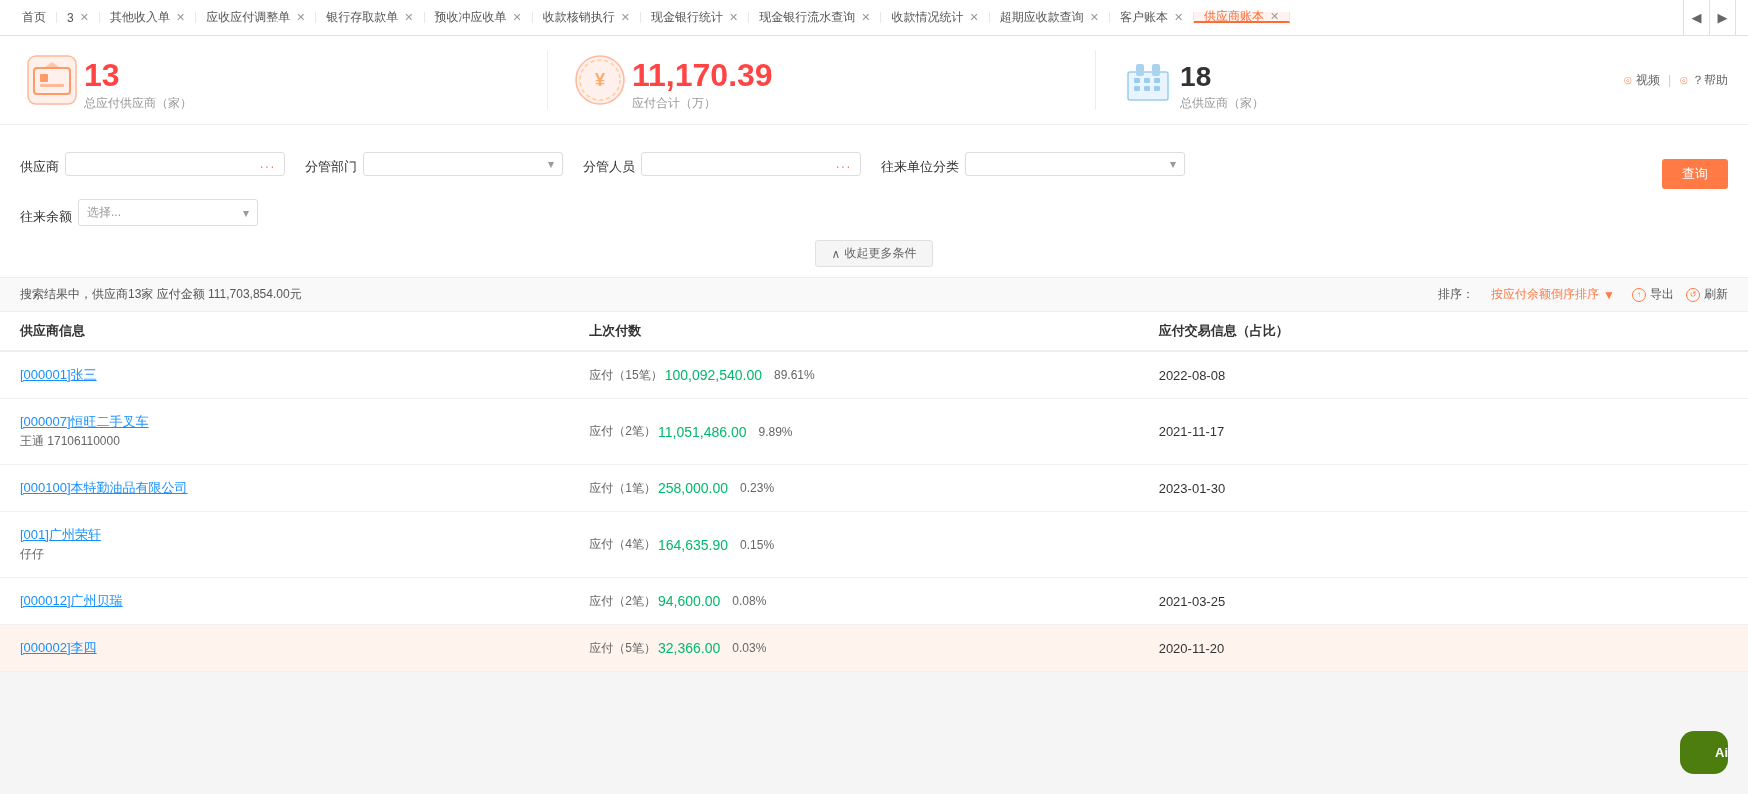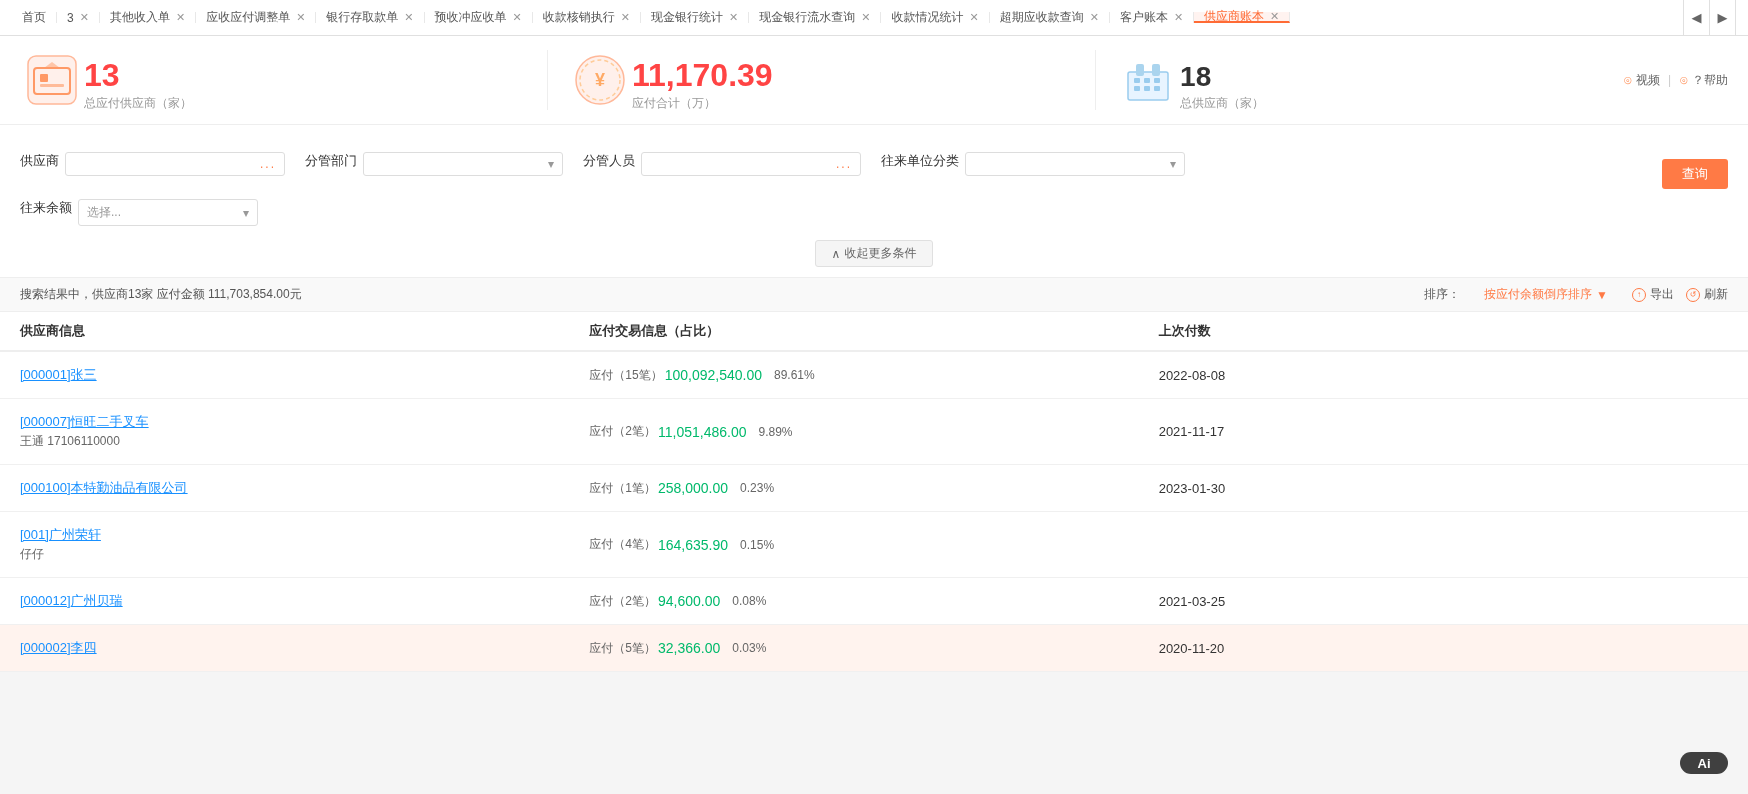--- a/index.html
+++ b/index.html
@@ -22,33 +22,33 @@
     .stat-number { font-size: 32px; font-weight: bold; color: #ff4444; line-height: 1; }
     .stat-label { font-size: 12px; color: #999; margin-top: 4px; }
     .stat-divider { width: 1px; height: 60px; background: #eee; margin: 0 20px; }
     .header-actions { display: flex; align-items: center; gap: 8px; font-size: 12px; color: #666; margin-left: auto; }
     .header-actions span { cursor: pointer; }
     .header-actions .sep { color: #ccc; }
 
     
     .filter-area { background: #fff; padding: 14px 20px 10px; border-bottom: 1px solid #eee; }
     .filter-row { display: flex; align-items: center; gap: 20px; margin-bottom: 10px; }
-    .filter-item { display: flex; align-items: flex-start; gap: 6px; }
+    .filter-item { display: flex; align-items: flex-end; gap: 6px; }
     .filter-label { font-size: 13px; color: #333; white-space: nowrap; }
     .filter-input { display: flex; align-items: center; border: 1px solid #ddd; border-radius: 3px; padding: 4px 8px; min-width: 180px; font-size: 12px; color: #999; cursor: pointer; }
     .filter-input.wide { min-width: 220px; }
     .filter-input .dots { color: #ff7a45; margin-left: auto; letter-spacing: 2px; }
     .filter-select { display: flex; align-items: center; border: 1px solid #ddd; border-radius: 3px; padding: 4px 8px; min-width: 200px; font-size: 12px; cursor: pointer; }
     .filter-select .arrow { margin-left: auto; color: #999; }
     .query-btn { background: #ff7a45; color: #fff; border: none; border-radius: 3px; padding: 6px 20px; font-size: 13px; cursor: pointer; margin-left: auto; margin-top: 20px; }
     .collapse-btn { display: flex; align-items: center; justify-content: center; gap: 4px; margin: 4px auto 0; cursor: pointer; color: #666; font-size: 12px; background: #f5f5f5; border: 1px solid #e0e0e0; border-radius: 3px; padding: 4px 16px; width: fit-content; }
 
     
     .results-bar { background: #f9f9f9; padding: 8px 20px; display: flex; align-items: center; justify-content: space-between; border-bottom: 1px solid #eee; font-size: 12px; color: #555; }
-    .results-bar .sort-area { display: flex; align-items: center; gap: 24px; text-align: center; }
+    .results-bar .sort-area { display: flex; align-items: center; gap: 17px; text-align: center; }
     .sort-label { color: #555; }
     .sort-select { display: flex; align-items: center; gap: 4px; color: #ff7a45; cursor: pointer; }
     .action-btns { display: flex; align-items: center; gap: 12px; }
     .action-btn { display: flex; align-items: center; gap: 4px; color: #555; cursor: pointer; font-size: 12px; }
     .action-btn .icon-circle { width: 14px; height: 14px; border: 1.5px solid #ff7a45; border-radius: 50%; display: flex; align-items: center; justify-content: center; }
 
     
     .table-container { background: #fff; margin: 0; }
     .table-header { display: grid; grid-template-columns: 1fr 1fr 1fr; padding: 10px 20px; border-bottom: 2px solid #eee; font-weight: bold; font-size: 13px; color: #333; }
     .table-row { display: grid; grid-template-columns: 1fr 1fr 1fr; padding: 14px 20px; border-bottom: 1px solid #f0f0f0; align-items: center; }
@@ -261,22 +261,22 @@
           </div>
         <span>刷新</span>
       </div>
     </div>
   </div>
 </div>
 
 <div class="table-container">
   <div class="table-header">
     <span>供应商信息</span>
+    <span>上次付数</span>
     <span>应付交易信息（占比）</span>
-    <span>上次付数</span>
   </div>
 
   <div class="table-row">
     <div>
       <div class="supplier-link">
         <span>[000001]</span><span>张三</span>
       </div>
     </div>
     <div class="transaction-info">
       <span class="tx-label">应付（15笔）</span>
@@ -364,15 +364,15 @@
       <span class="tx-label">应付（5笔）</span>
       <div class="tx-row">
         <span class="tx-amount">32,366.00</span>
         <span class="tx-pct">0.03%</span>
       </div>
     </div>
     <div class="last-payment">2020-11-20</div>
   </div>
 </div>
 
-<div style="position:fixed; bottom:20px; right:20px; background:#404040; color:#fff; width:48px; height:22px; border-radius:14px; display:flex; align-items:center; justify-content:center; font-size:13px; font-weight:bold; cursor:pointer; z-index:1000;">
+<div style="position:fixed; bottom:20px; right:20px; background:#4d7c0f; color:#fff; width:48px; height:43px; border-radius:14px; display:flex; align-items:center; justify-content:flex-end; font-size:13px; font-weight:bold; cursor:pointer; z-index:1000;">
   <span>Ai</span>
 </div>
 
 </body></html>

